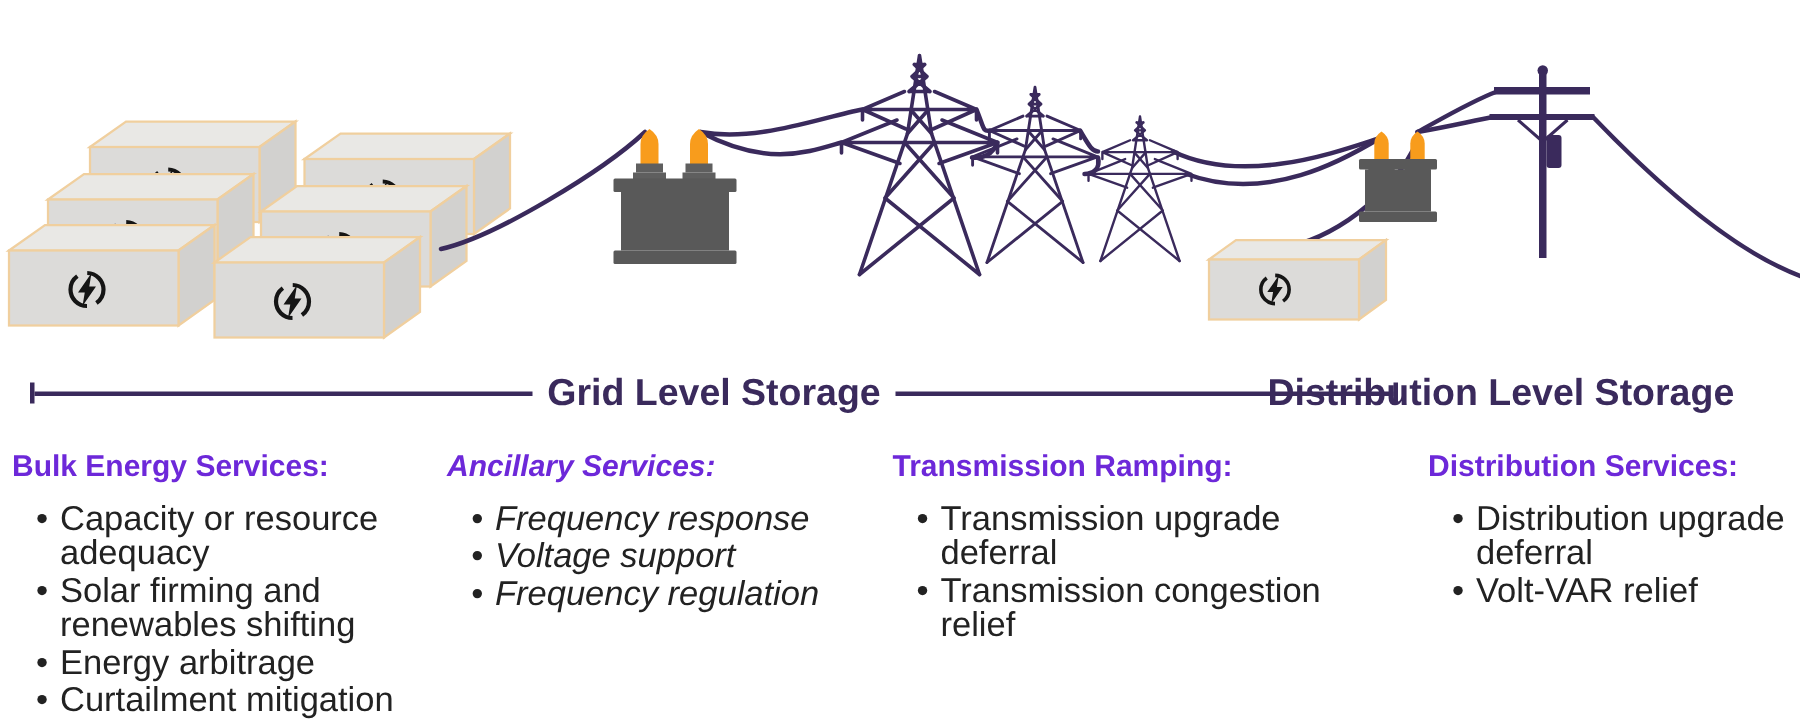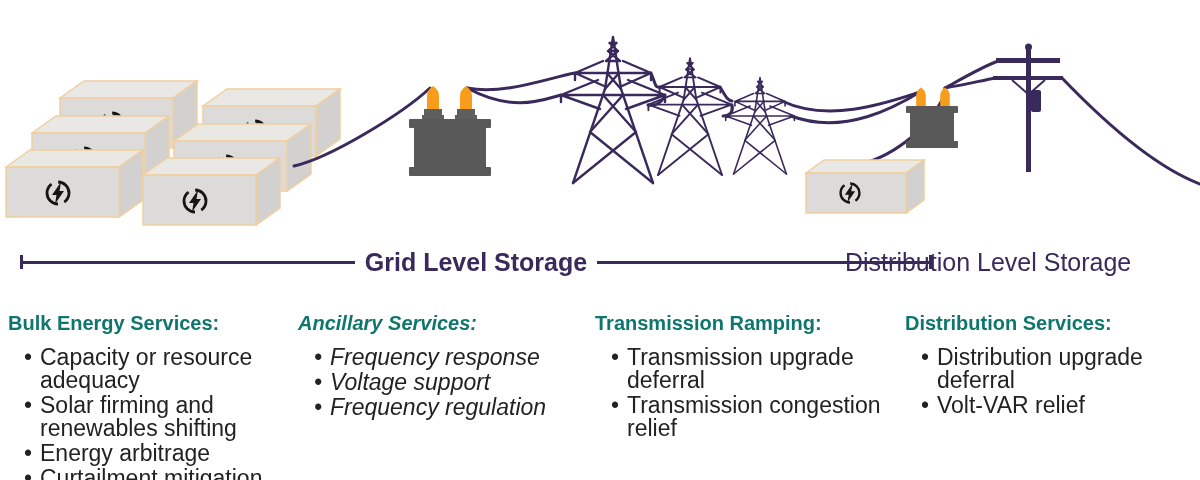--- a/index.html
+++ b/index.html
@@ -9,29 +9,29 @@
   }
   .scene{position:absolute;left:0;top:0;}
   
   .grid-bracket{position:absolute;left:20px;top:248px;width:912px;display:flex;align-items:center;}
   .grid-bracket .cap{width:3px;height:14px;background:#3a2a5c;flex:0 0 auto;}
   .grid-bracket .line{flex:1 1 auto;height:3px;background:#3a2a5c;}
   .grid-bracket .title{
     margin:0 10px;font-size:25px;font-weight:bold;color:#3a2a5c;white-space:nowrap;line-height:28px;
   }
   .dist-title{
-    position:absolute;left:845px;top:248px;font-size:25px;font-weight:normal;color:#3a2a5c;white-space:nowrap;line-height:28px;
+    position:absolute;left:845px;top:248px;font-size:25px;font-weight:bold;color:#3a2a5c;white-space:nowrap;line-height:28px;
   }
   
   .col{position:absolute;top:299px;}
   .col-bulk{left:8px;}
   .col-ancillary{left:298px;font-style:italic;}
   .col-transmission{left:595px;}
-  .col-distribution{left:905px;}
-  .col h3{margin:12px 0 11px 0;font-size:20px;line-height:24px;color:#0f766e;font-weight:bold;}
+  .col-distribution{left:952px;}
+  .col h3{margin:0 0 11px 0;font-size:20px;line-height:24px;color:#6d28d9;font-weight:bold;}
   .col ul{margin:0;padding:0 0 0 14px;list-style:none;}
   .col li{
     position:relative;padding-left:18px;margin:0 0 2px 0;
     font-size:23px;line-height:23px;color:#222;white-space:pre-line;
   }
   .col li::before{content:"\2022";position:absolute;left:2px;top:0;color:#222;}
 </style>
 </head>
 <body>
 

